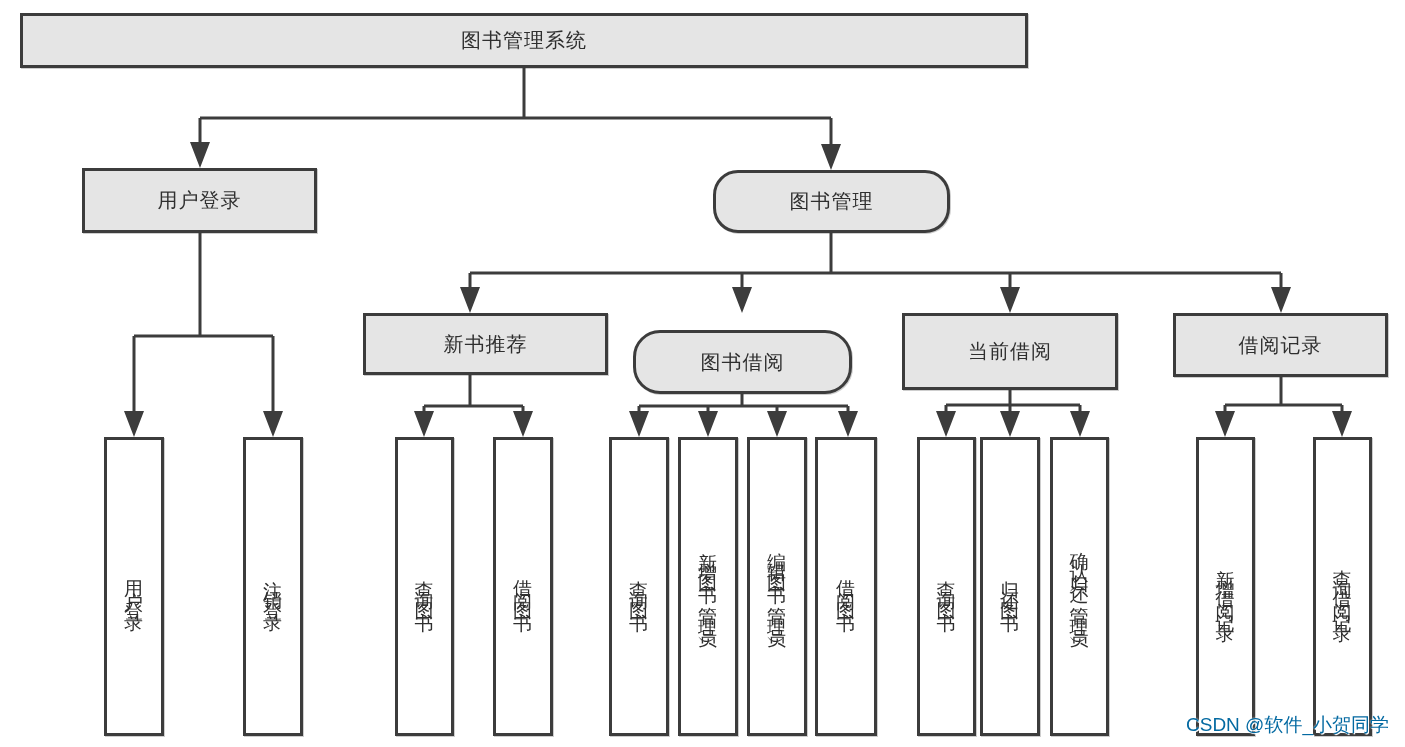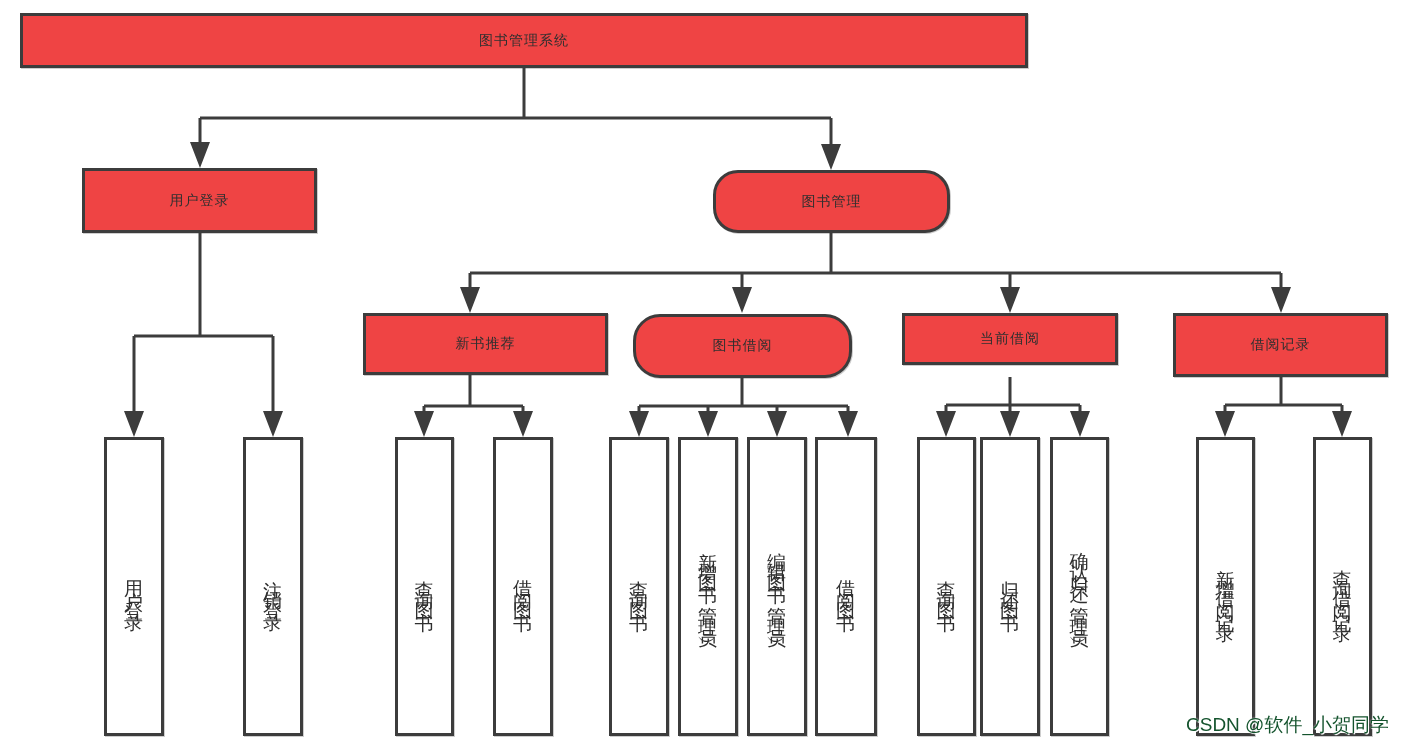--- a/index.html
+++ b/index.html
@@ -9,23 +9,23 @@
     background:#ffffff;
     overflow:hidden;
     font-family:"Liberation Sans","DejaVu Sans",sans-serif;
     color:#2f2f2f;
   }
   .connectors{position:absolute;left:0;top:0;width:1405px;height:747px;}
   .box{
     position:absolute;
     box-sizing:border-box;
     border:3px solid #3c3c3c;
-    background:#ef4444;
+    background:#e5e5e5;
     display:flex;align-items:center;justify-content:center;
-    font-size:14px;
+    font-size:20px;
     letter-spacing:1px;
     white-space:nowrap;
     box-shadow:1px 1px 0 rgba(60,60,60,.25);
   }
   .leaf{
     position:absolute;
     box-sizing:border-box;
     border:3px solid #3c3c3c;
     background:#ffffff;
     display:flex;align-items:center;justify-content:center;
@@ -35,21 +35,21 @@
     writing-mode:vertical-rl;
     text-orientation:mixed;
     font-size:19px;
     letter-spacing:11px;
     line-height:1;
   }
   .watermark{
     position:absolute;
     left:1186px;top:712px;
     font-size:19px;
-    color:#14532d;
+    color:#0369a1;
     text-shadow:0 0 2px #ffffff,1px 1px 0 #ffffff;
     white-space:nowrap;
     z-index:5;
   }
 </style>
 </head>
 <body>
 
 <div class="canvas">
 
@@ -89,24 +89,24 @@
   <div class="box" style="left:82px;top:168px;width:235px;height:65px;">
     <span>用户登录</span>
   </div>
   <div class="box" style="left:713px;top:170px;width:237px;height:63px;border-radius:25px;">
     <span>图书管理</span>
   </div>
 
   <div class="box" style="left:363px;top:313px;width:245px;height:62px;">
     <span>新书推荐</span>
   </div>
-  <div class="box" style="left:633px;top:314px;width:219px;height:64px;border-radius:27px;">
+  <div class="box" style="left:633px;top:330px;width:219px;height:64px;border-radius:27px;">
     <span>图书借阅</span>
   </div>
-  <div class="box" style="left:902px;top:313px;width:216px;height:52px;align-items:center;">
+  <div class="box" style="left:902px;top:313px;width:216px;height:77px;align-items:center;">
     <span>当前借阅</span>
   </div>
   <div class="box" style="left:1173px;top:313px;width:215px;height:64px;">
     <span>借阅记录</span>
   </div>
 
   <div class="leaf" style="left:104px;top:437px;width:60px;height:299px;">
     <span>用户登录</span>
   </div>
   <div class="leaf" style="left:243px;top:437px;width:60px;height:299px;">

